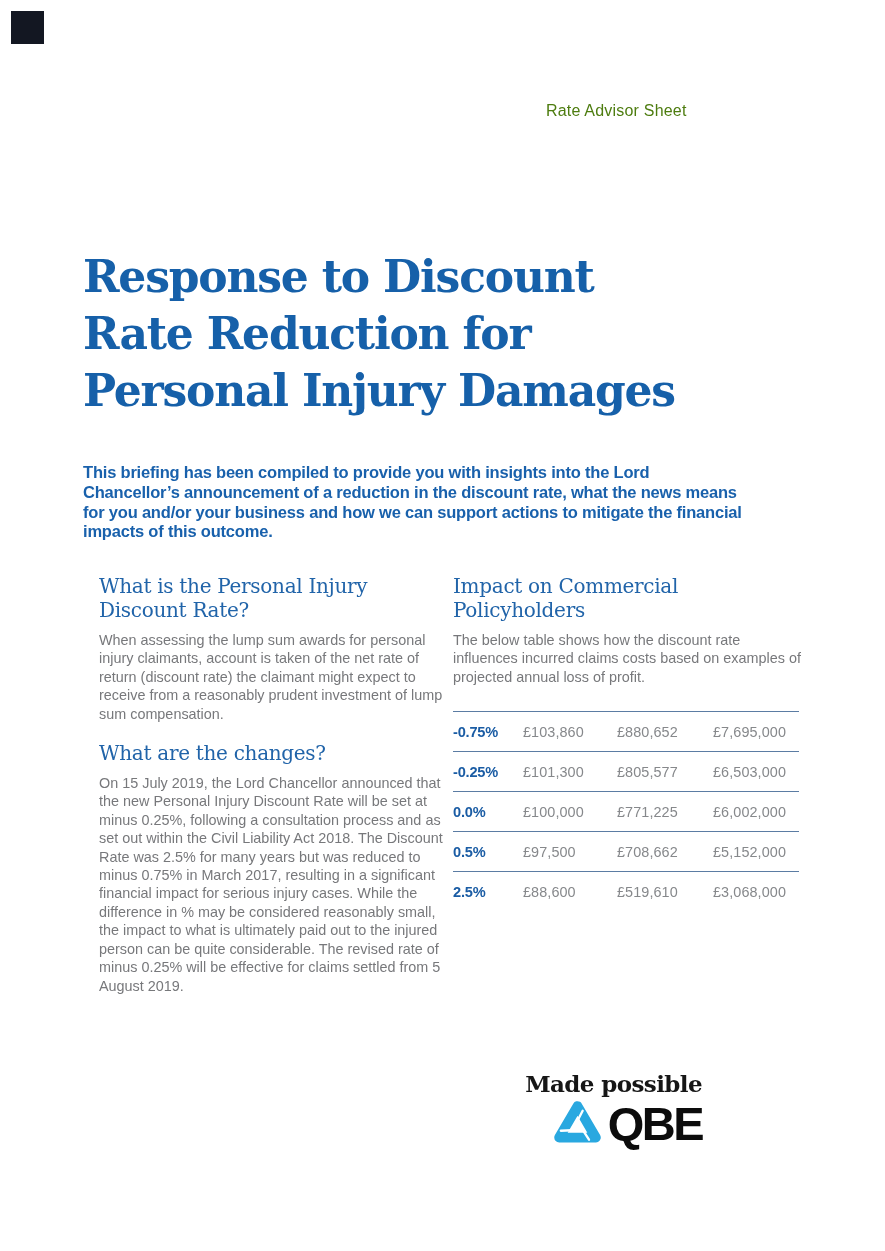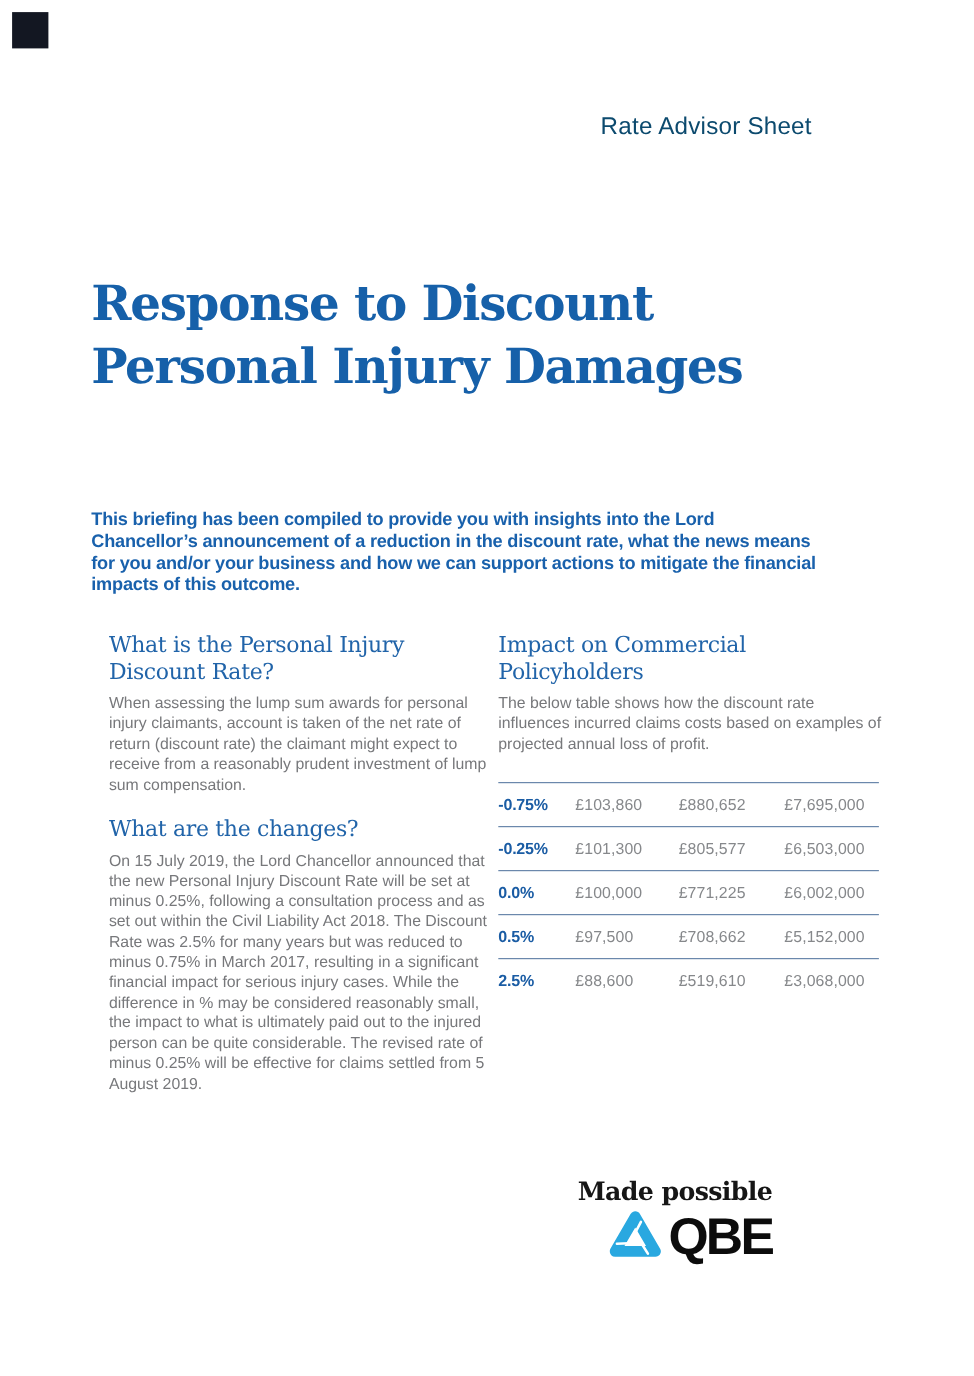--- a/index.html
+++ b/index.html
@@ -12,21 +12,21 @@
   }
 
   .corner-mark {
     position: absolute; left: 11px; top: 11px;
     width: 33px; height: 33px;
     background: #131722;
   }
 
   .doc-type {
     position: absolute; left: 546px; top: 102px;
-    font-size: 22px; color: #0c4a6e;
+    font-size: 16px; color: #4d7c0f;
     letter-spacing: 0.2px;
   }
 
   .page-title {
     position: absolute; left: 83px; top: 248px; width: 680px;
     font-family: "DejaVu Serif", serif;
     font-weight: bold;
     font-size: 44px; line-height: 57px;
     color: #1660a9;
     letter-spacing: -1.2px;
@@ -116,20 +116,21 @@
 </style>
 </head>
 <body>
 
 <div class="corner-mark"></div>
 
 <div class="doc-type">Rate Advisor Sheet</div>
 
 <h1 class="page-title">
   <div>Response to Discount</div>
+  <div>Rate Reduction for</div>
   <div>Personal Injury Damages</div>
 </h1>
 
 <p class="intro">This briefing has been compiled to provide you with insights into the Lord Chancellor’s announcement of a reduction in the discount rate, what the news means for you and/or your business and how we can support actions to mitigate the financial impacts of this outcome.</p>
 
 <div class="col-left">
   <h2 class="section-h">What is the Personal Injury Discount Rate?</h2>
   <p class="body-p">When assessing the lump sum awards for personal injury claimants, account is taken of the net rate of return (discount rate) the claimant might expect to receive from a reasonably prudent investment of lump sum compensation.</p>
   <h2 class="section-h spaced">What are the changes?</h2>
   <p class="body-p">On 15 July 2019, the Lord Chancellor announced that the new Personal Injury Discount Rate will be set at minus 0.25%, following a consultation process and as set out within the Civil Liability Act 2018. The Discount Rate was 2.5% for many years but was reduced to minus 0.75% in March 2017, resulting in a significant financial impact for serious injury cases. While the difference in % may be considered reasonably small, the impact to what is ultimately paid out to the injured person can be quite considerable. The revised rate of minus 0.25% will be effective for claims settled from 5 August 2019.</p>

